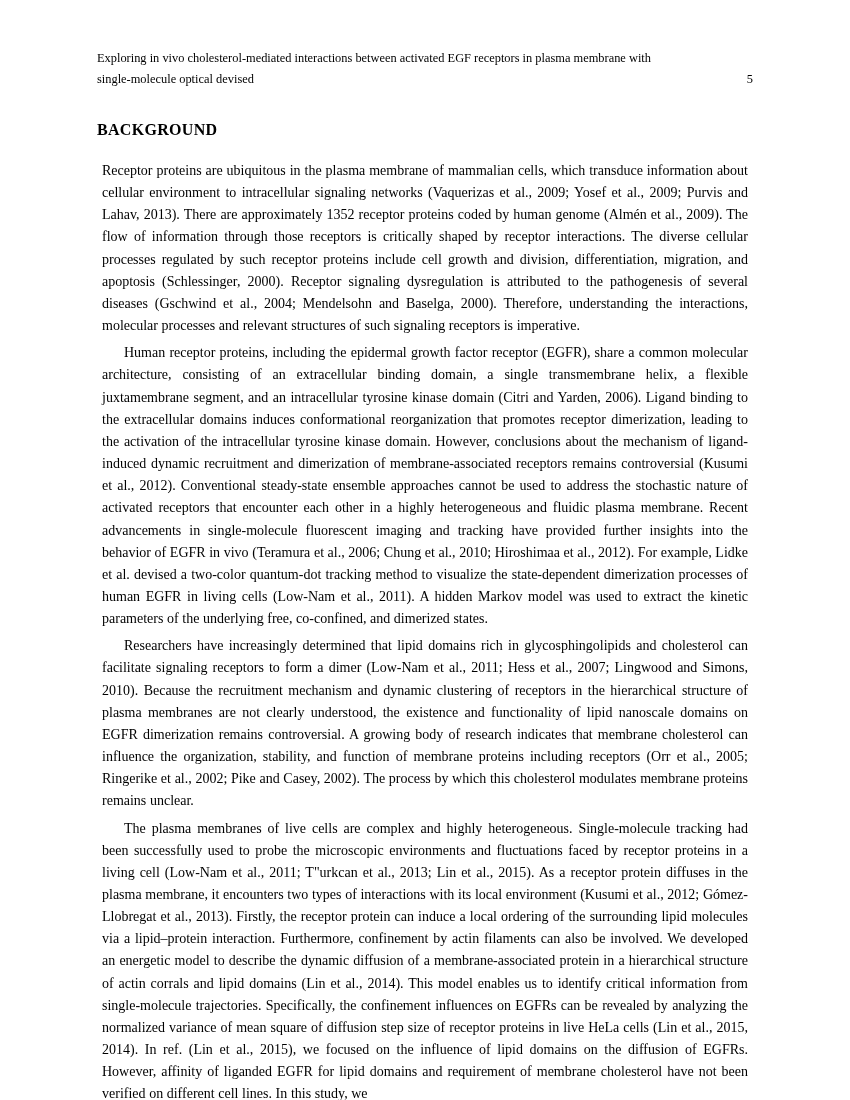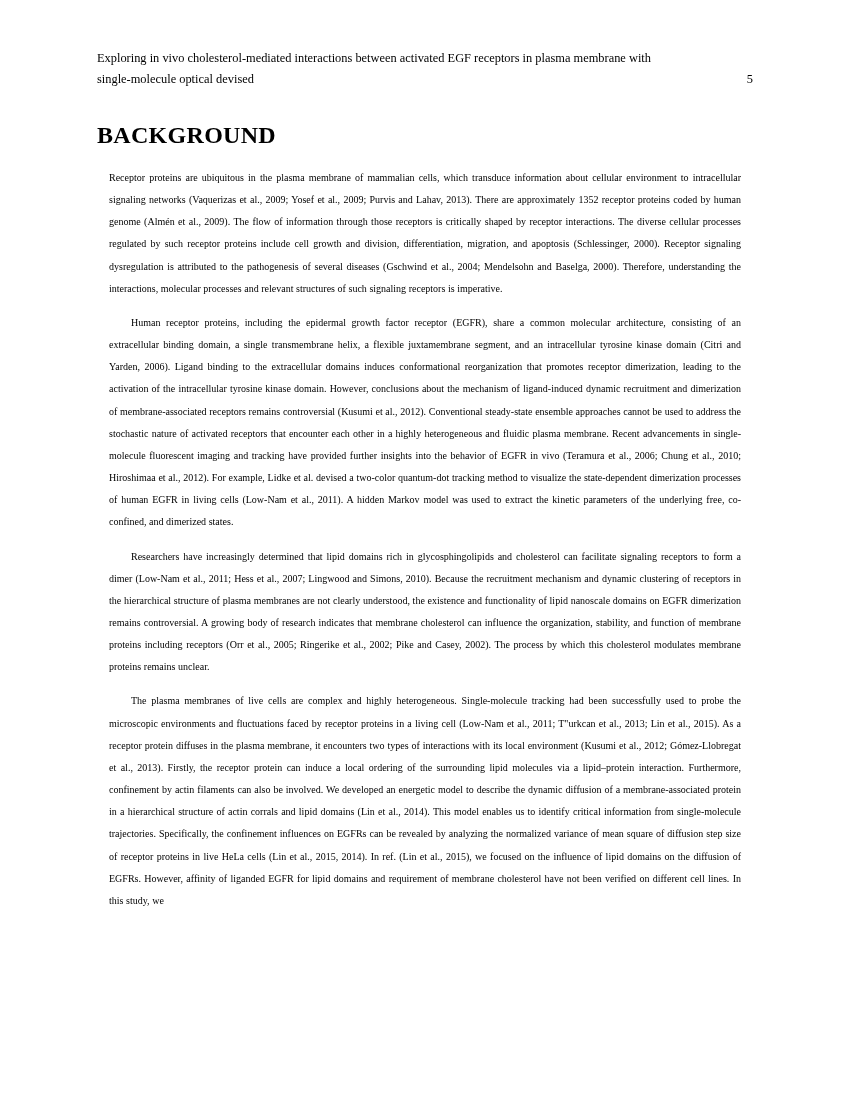--- a/index.html
+++ b/index.html
@@ -42,36 +42,36 @@
     position: absolute;
     right: 0;
     top: 0;
   }
 
   
   .section-heading {
     position: absolute;
     left: 97px;
     top: 105px;
-    font-size: 24px;
+    font-size: 16px;
     font-weight: bold;
     letter-spacing: 0.3px;
     line-height: 28px;
   }
 
   
   .body-col {
     position: absolute;
     left: 97px;
     top: 155px;
     width: 656px;
   }
   p.para {
-    margin: 12px;
-    font-size: 10px;
+    margin: 5px;
+    font-size: 14px;
     line-height: 22.15px;
     text-align: justify;
     text-justify: inter-word;
     -webkit-hyphens: none;
     hyphens: none;
     word-spacing: 0.1px;
   }
   p.para.indent {
     text-indent: 22px;
   }

